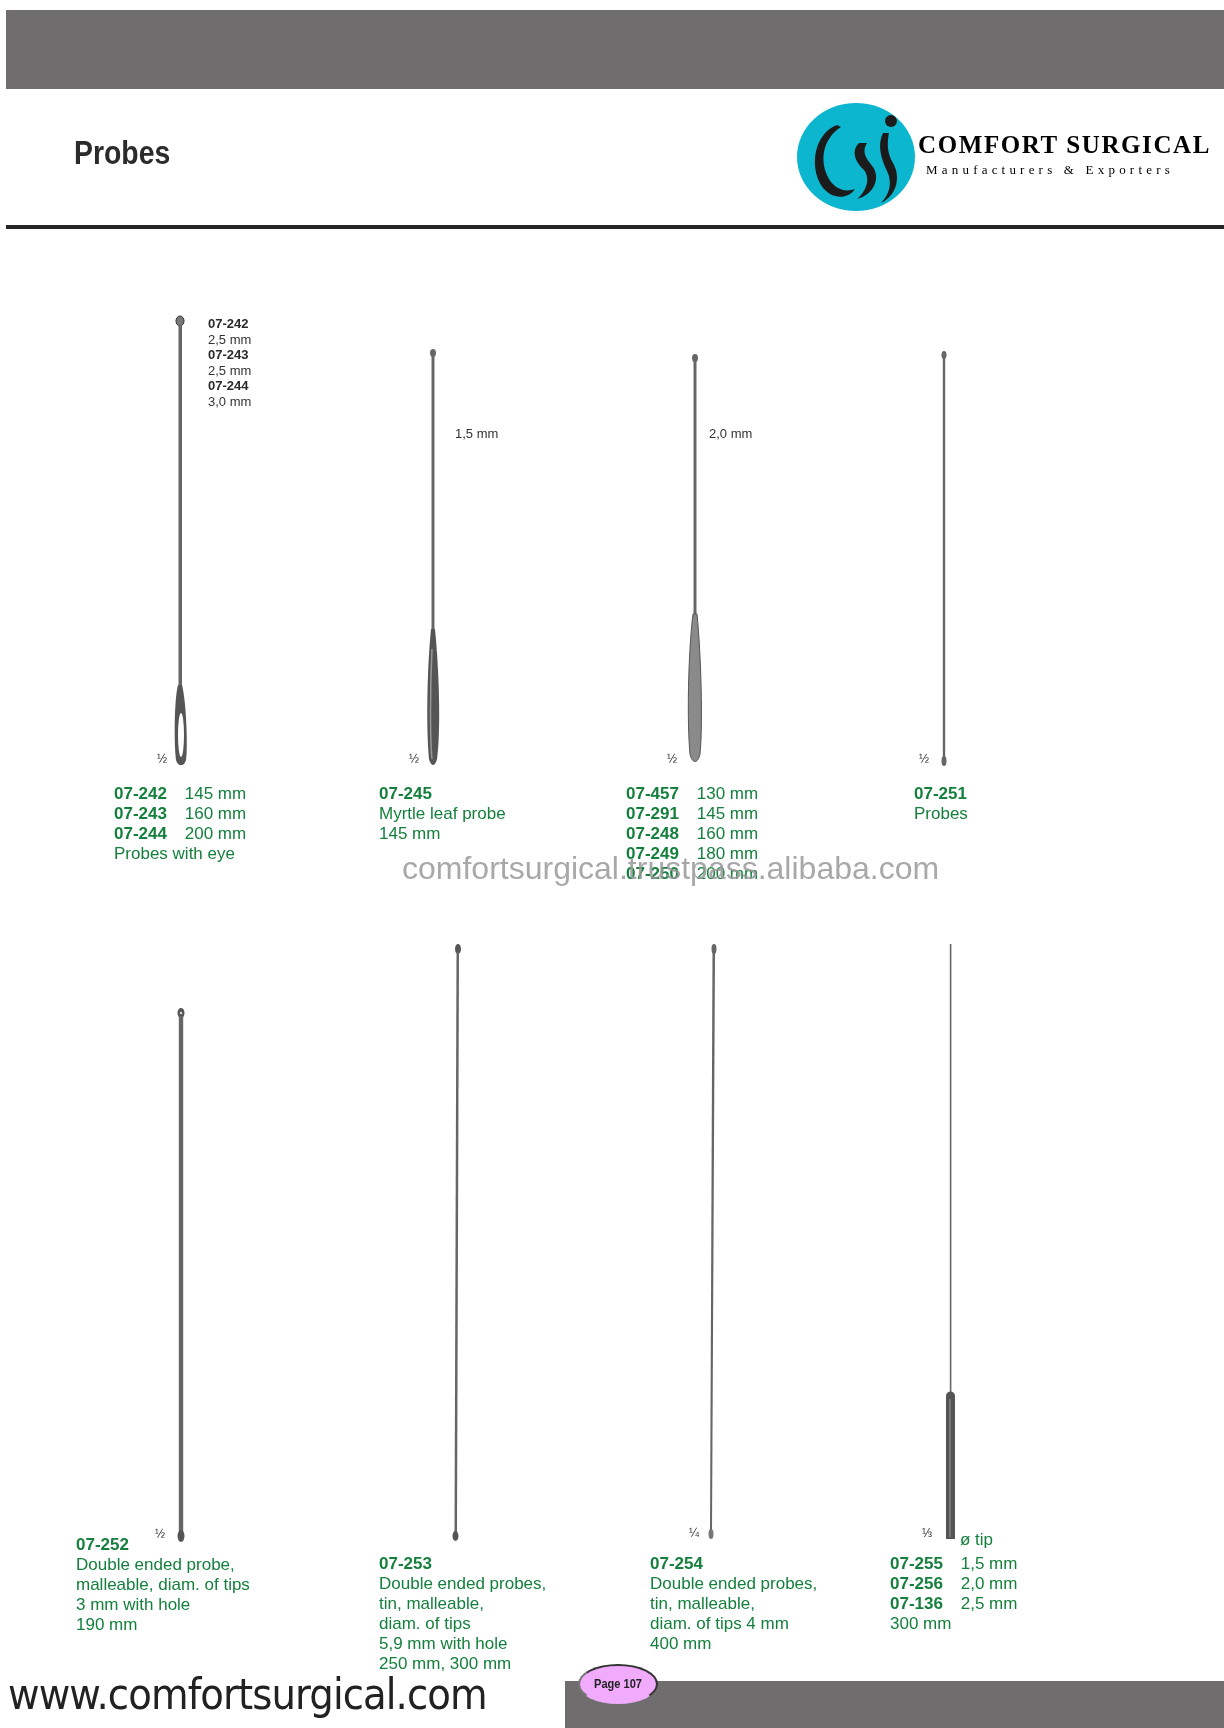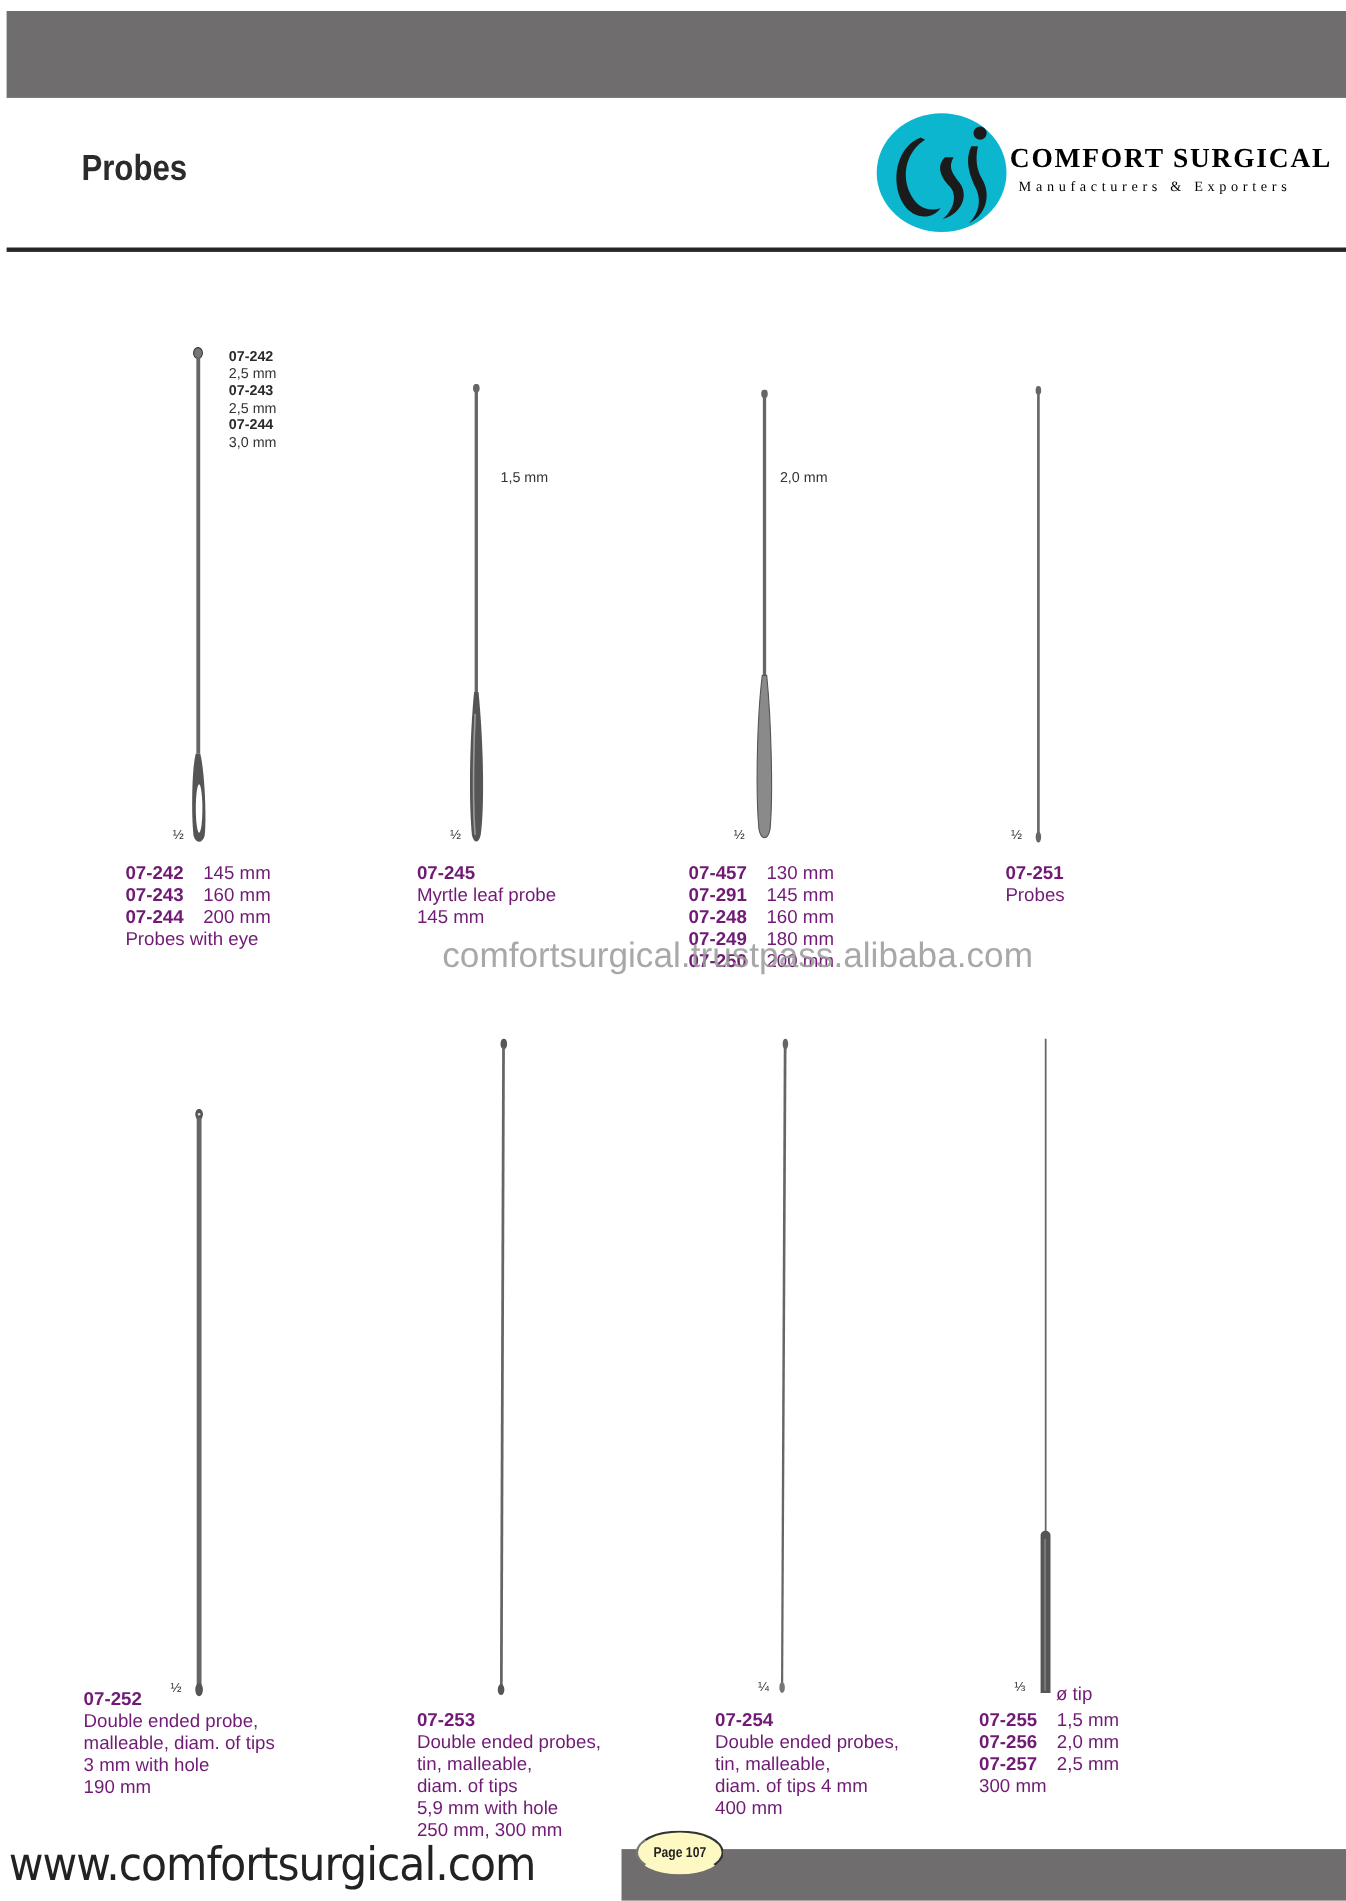--- a/index.html
+++ b/index.html
@@ -13,29 +13,29 @@
   .logo-circle { position:absolute; left:797px; top:103px; width:118px; height:108px; border-radius:50%; background:#0db6cf; overflow:hidden; }
   .logo-circle svg { position:absolute; left:0; top:0; }
   .brand-name { position:absolute; left:918px; top:131px; font-family:"Liberation Serif", serif; font-weight:bold; font-size:25px; letter-spacing:1.6px; color:#000000; white-space:nowrap; }
   .brand-tagline { position:absolute; left:926px; top:162px; font-family:"Liberation Serif", serif; font-size:13px; letter-spacing:4.2px; color:#000000; white-space:nowrap; }
 
   .instrument { position:absolute; }
   .scale { position:absolute; font-size:12px; color:#333; }
   .dim-label { position:absolute; font-size:13px; color:#333; white-space:nowrap; line-height:15.5px; }
   .dim-label b { font-weight:bold; color:#2a2a2a; }
 
-  .desc { position:absolute; font-size:17px; line-height:20px; color:#701a75; white-space:nowrap; }
+  .desc { position:absolute; font-size:17px; line-height:20px; color:#15803d; white-space:nowrap; }
   .desc .code { font-weight:bold; display:inline-block; min-width:66px; }
   .desc .row { display:block; }
 
   .watermark { position:absolute; left:402px; top:850px; font-size:32px; color:#9a9a9a; opacity:0.85; white-space:nowrap; }
 
   .footer-url { position:absolute; left:8px; top:1670px; font-family:"DejaVu Sans", sans-serif; font-size:42px; color:#222; letter-spacing:-1px; transform:scaleX(0.92); transform-origin:left center; white-space:nowrap; }
   .footer-band { position:absolute; left:565px; top:1681px; width:659px; height:47px; background:#6f6d6e; }
-  .page-badge { position:absolute; left:578px; top:1664px; width:80px; height:40px; border-radius:50%; background:#fef9c3; border:2px solid #333; border-bottom-color:transparent; border-left-color:#777; }
+  .page-badge { position:absolute; left:578px; top:1664px; width:80px; height:40px; border-radius:50%; background:#f0abfc; border:2px solid #333; border-bottom-color:transparent; border-left-color:#777; }
   .page-badge span { position:absolute; left:0; right:0; top:10px; text-align:center; font-size:13px; font-weight:bold; color:#222; transform:scaleX(0.85); }
 </style>
 </head>
 <body>
 
 <div class="top-band"></div>
 <div class="page-title">Probes</div>
 
 <div class="logo-circle">
   <svg width="118" height="108" viewBox="0 0 118 108">
@@ -160,21 +160,21 @@
 <svg class="instrument" style="left:941px;top:944px;" width="20" height="600" viewBox="0 0 20 600">
   <rect x="8.8" y="0" width="1.6" height="450" fill="#666"></rect>
   <path d="M5 452 C5 446 14 446 14 452 L14 595 L5 595 Z" fill="#555"></path>
   <rect x="8" y="455" width="2" height="138" fill="#777"></rect>
 </svg>
 <div class="scale" style="left:922px;top:1526px;">⅓</div>
 <div class="desc" style="left:960px;top:1530px;">ø tip</div>
 <div class="desc" style="left:890px;top:1554px;">
   <span class="row"><span class="code">07-255</span> <span>1,5 mm</span></span>
   <span class="row"><span class="code">07-256</span> <span>2,0 mm</span></span>
-  <span class="row"><span class="code">07-257</span> <span>2,5 mm</span></span>
+  <span class="row"><span class="code">07-136</span> <span>2,5 mm</span></span>
   <span class="row">300 mm</span>
 </div>
 
 <div class="footer-url">www.comfortsurgical.com</div>
 <div class="footer-band"></div>
 <div class="page-badge">
   <span>Page 107</span>
 </div>
 
 </body></html>

